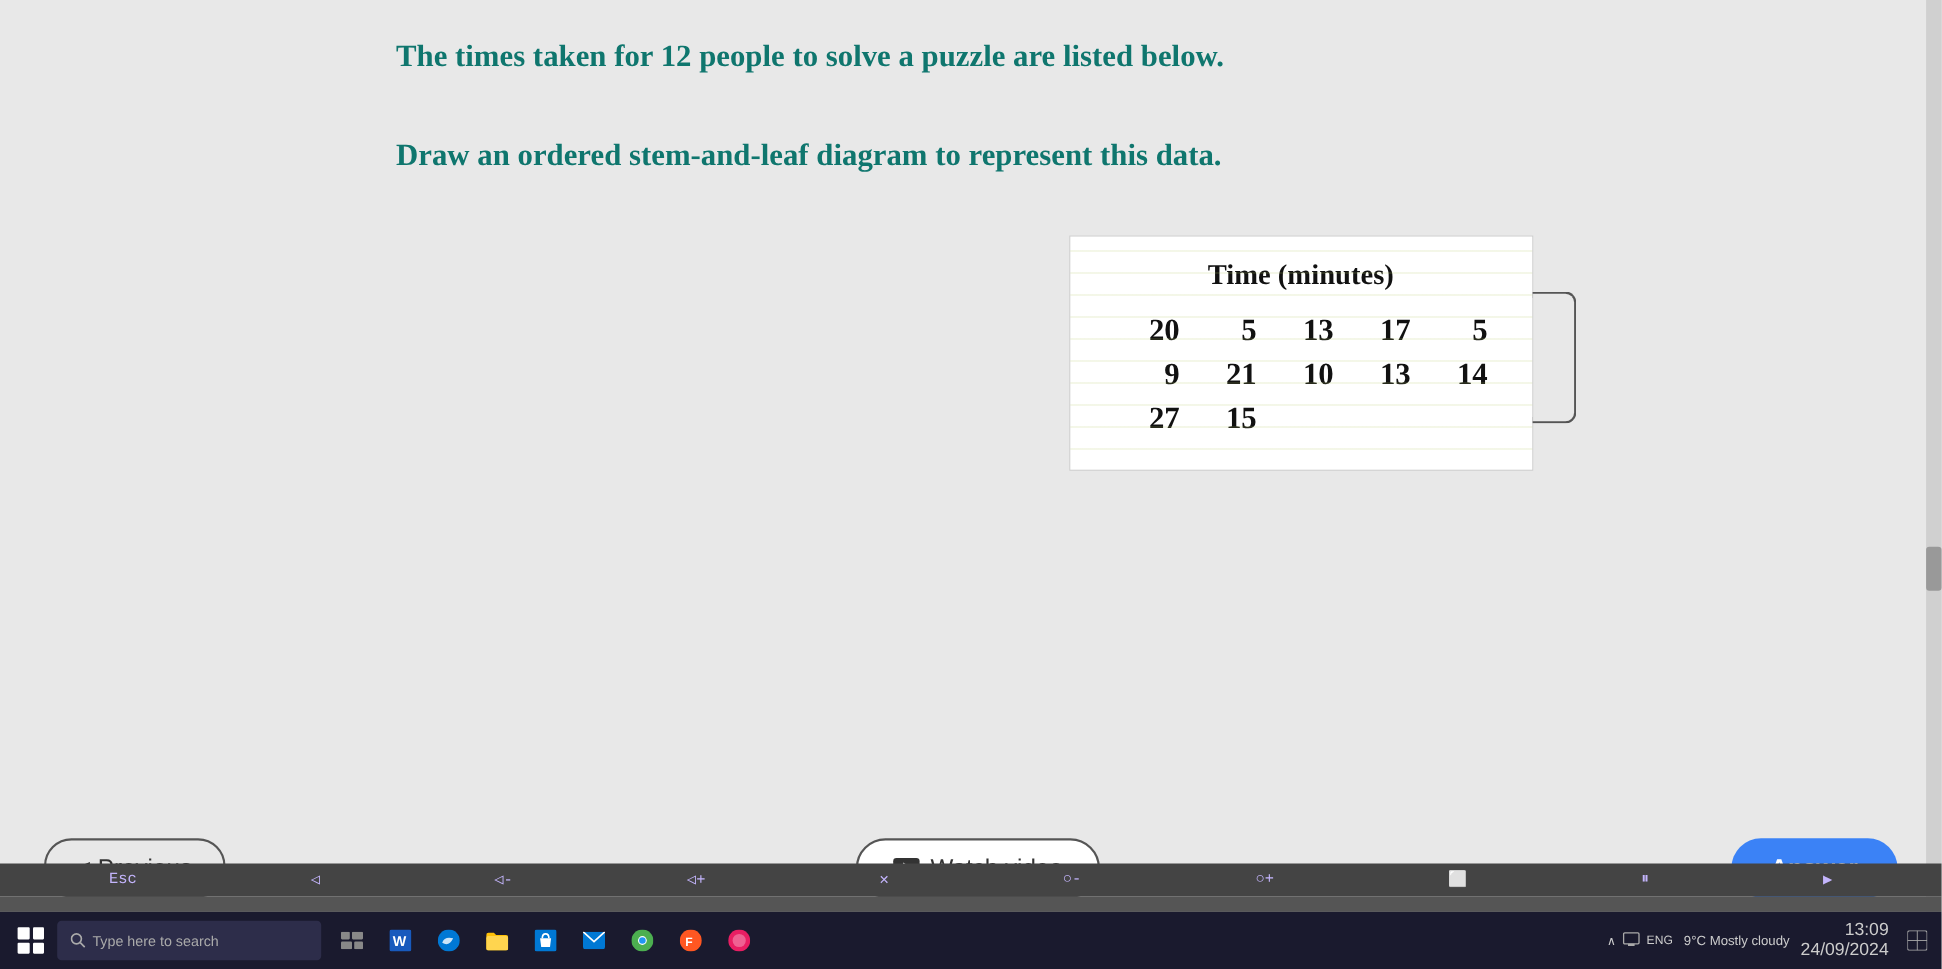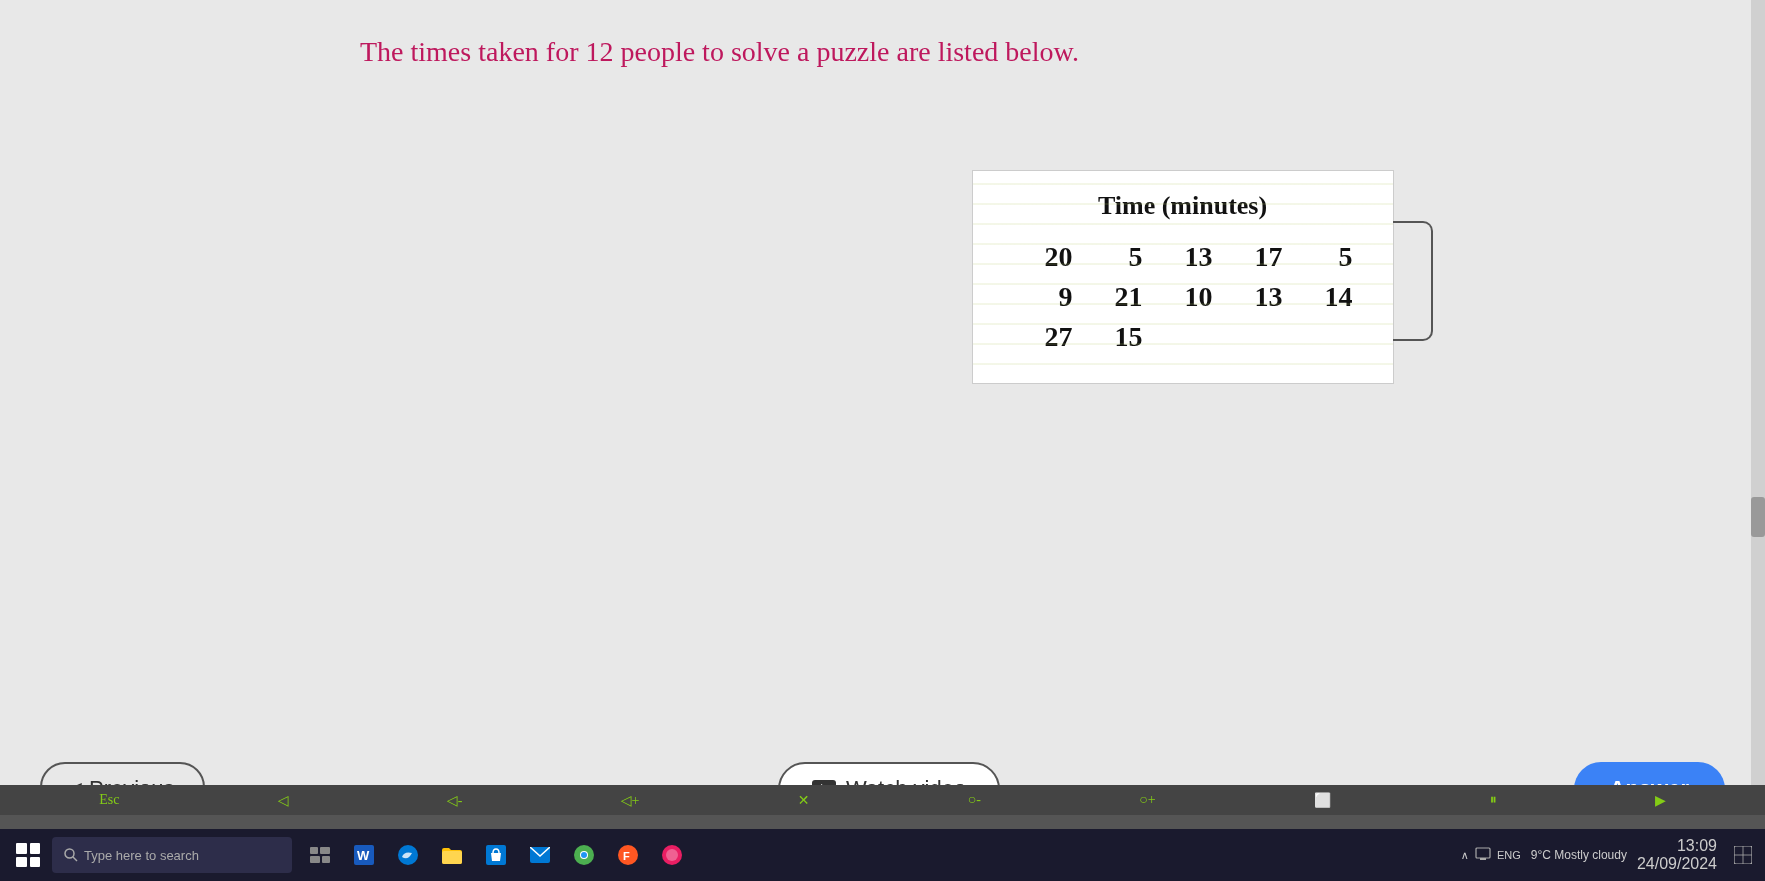--- a/index.html
+++ b/index.html
@@ -22,24 +22,25 @@
       bottom: 50px;
       background: #e8e8e8;
       display: flex;
       flex-direction: column;
       align-items: flex-start;
       padding: 30px 60px 30px 360px;
     }
 
     .question-text {
       font-size: 28px;
-      color: #be185d;
+      color: #0f766e;
       line-height: 1.6;
       margin-bottom: 30px;
       max-width: 1000px;
+      font-weight: bold;
     }
 
     .table-container {
       background: white;
       border: 1px solid #ccc;
       padding: 20px 40px 30px 40px;
       margin: 20px auto;
       min-width: 420px;
       position: relative;
       left: 150px;
@@ -315,26 +316,26 @@
       right: 0;
       height: 30px;
       background: #444;
       display: flex;
       align-items: center;
       justify-content: space-around;
       padding: 0 20px;
     }
 
     .media-btn {
-      color: #84cc16;
+      color: #c4b5fd;
       font-size: 14px;
       cursor: pointer;
       background: none;
       border: none;
-      font-family: Liberation Serif, serif;
+      font-family: Liberation Mono, monospace;
     }
 
     
     .brace {
       position: absolute;
       right: -40px;
       top: 50px;
       width: 40px;
       height: 120px;
       border-left: none;
@@ -347,20 +348,21 @@
 </head>
 <body>
 
 <div class="left-panel"></div>
 
 <div class="main-content">
 
   <div class="question-text">
     <div>The times taken for 12 people to solve a puzzle are listed below.</div>
     <br>
+    <div>Draw an ordered stem-and-leaf diagram to represent this data.</div>
   </div>
 
   <div class="table-container">
     <div class="brace"></div>
     <div class="table-title">Time (minutes)</div>
     <div class="data-grid">
       <div class="data-row">
         <span class="data-cell">20</span>
         <span class="data-cell">5</span>
         <span class="data-cell">13</span>

